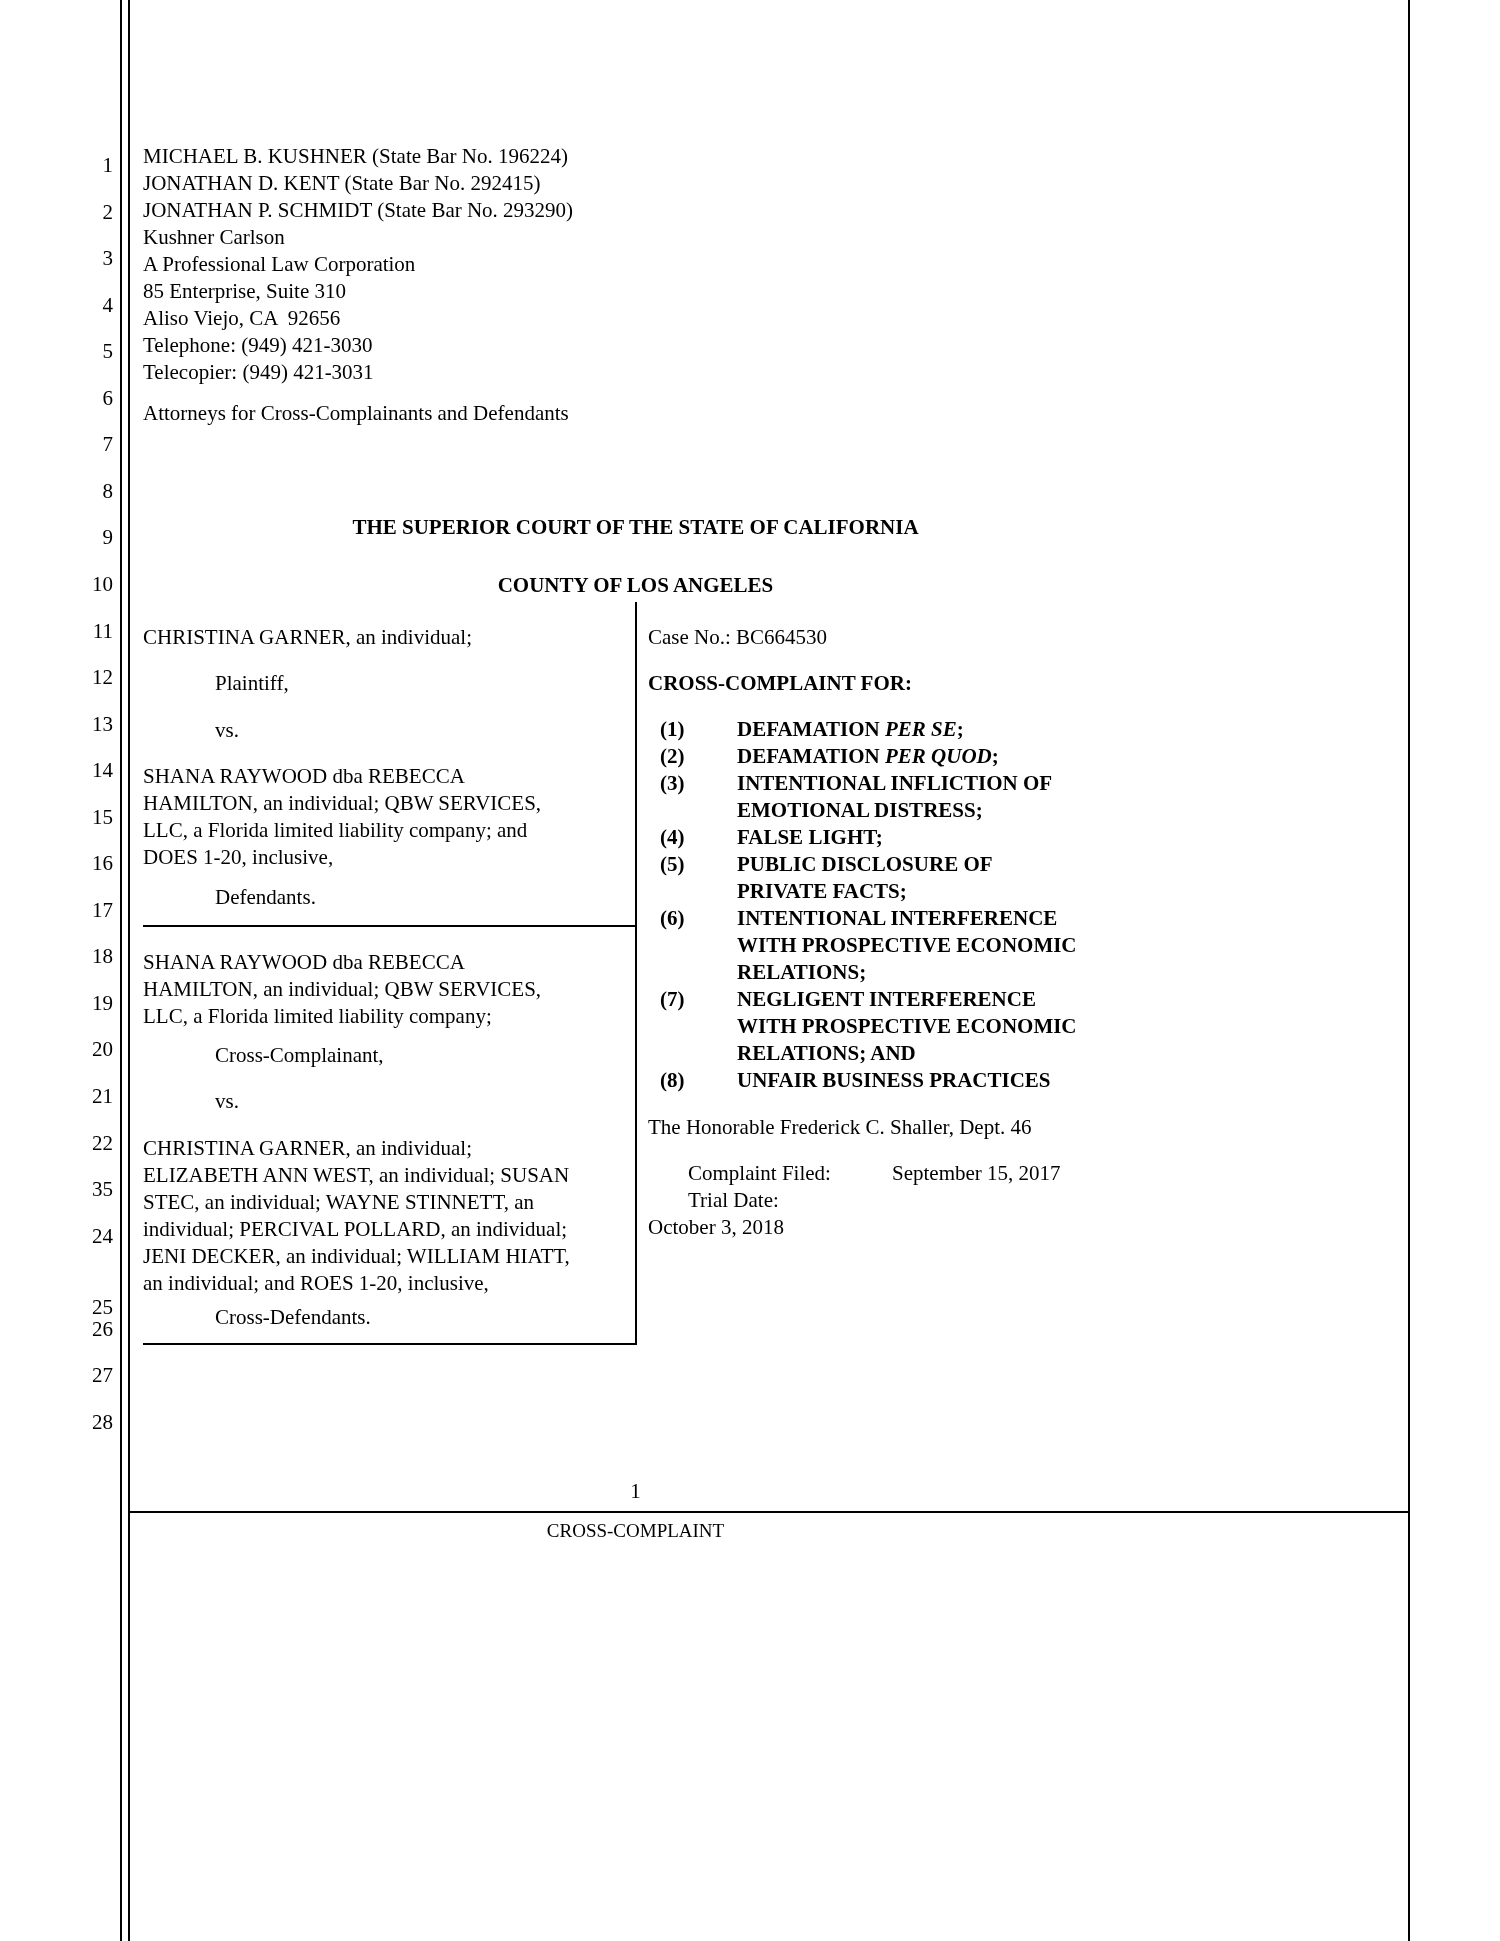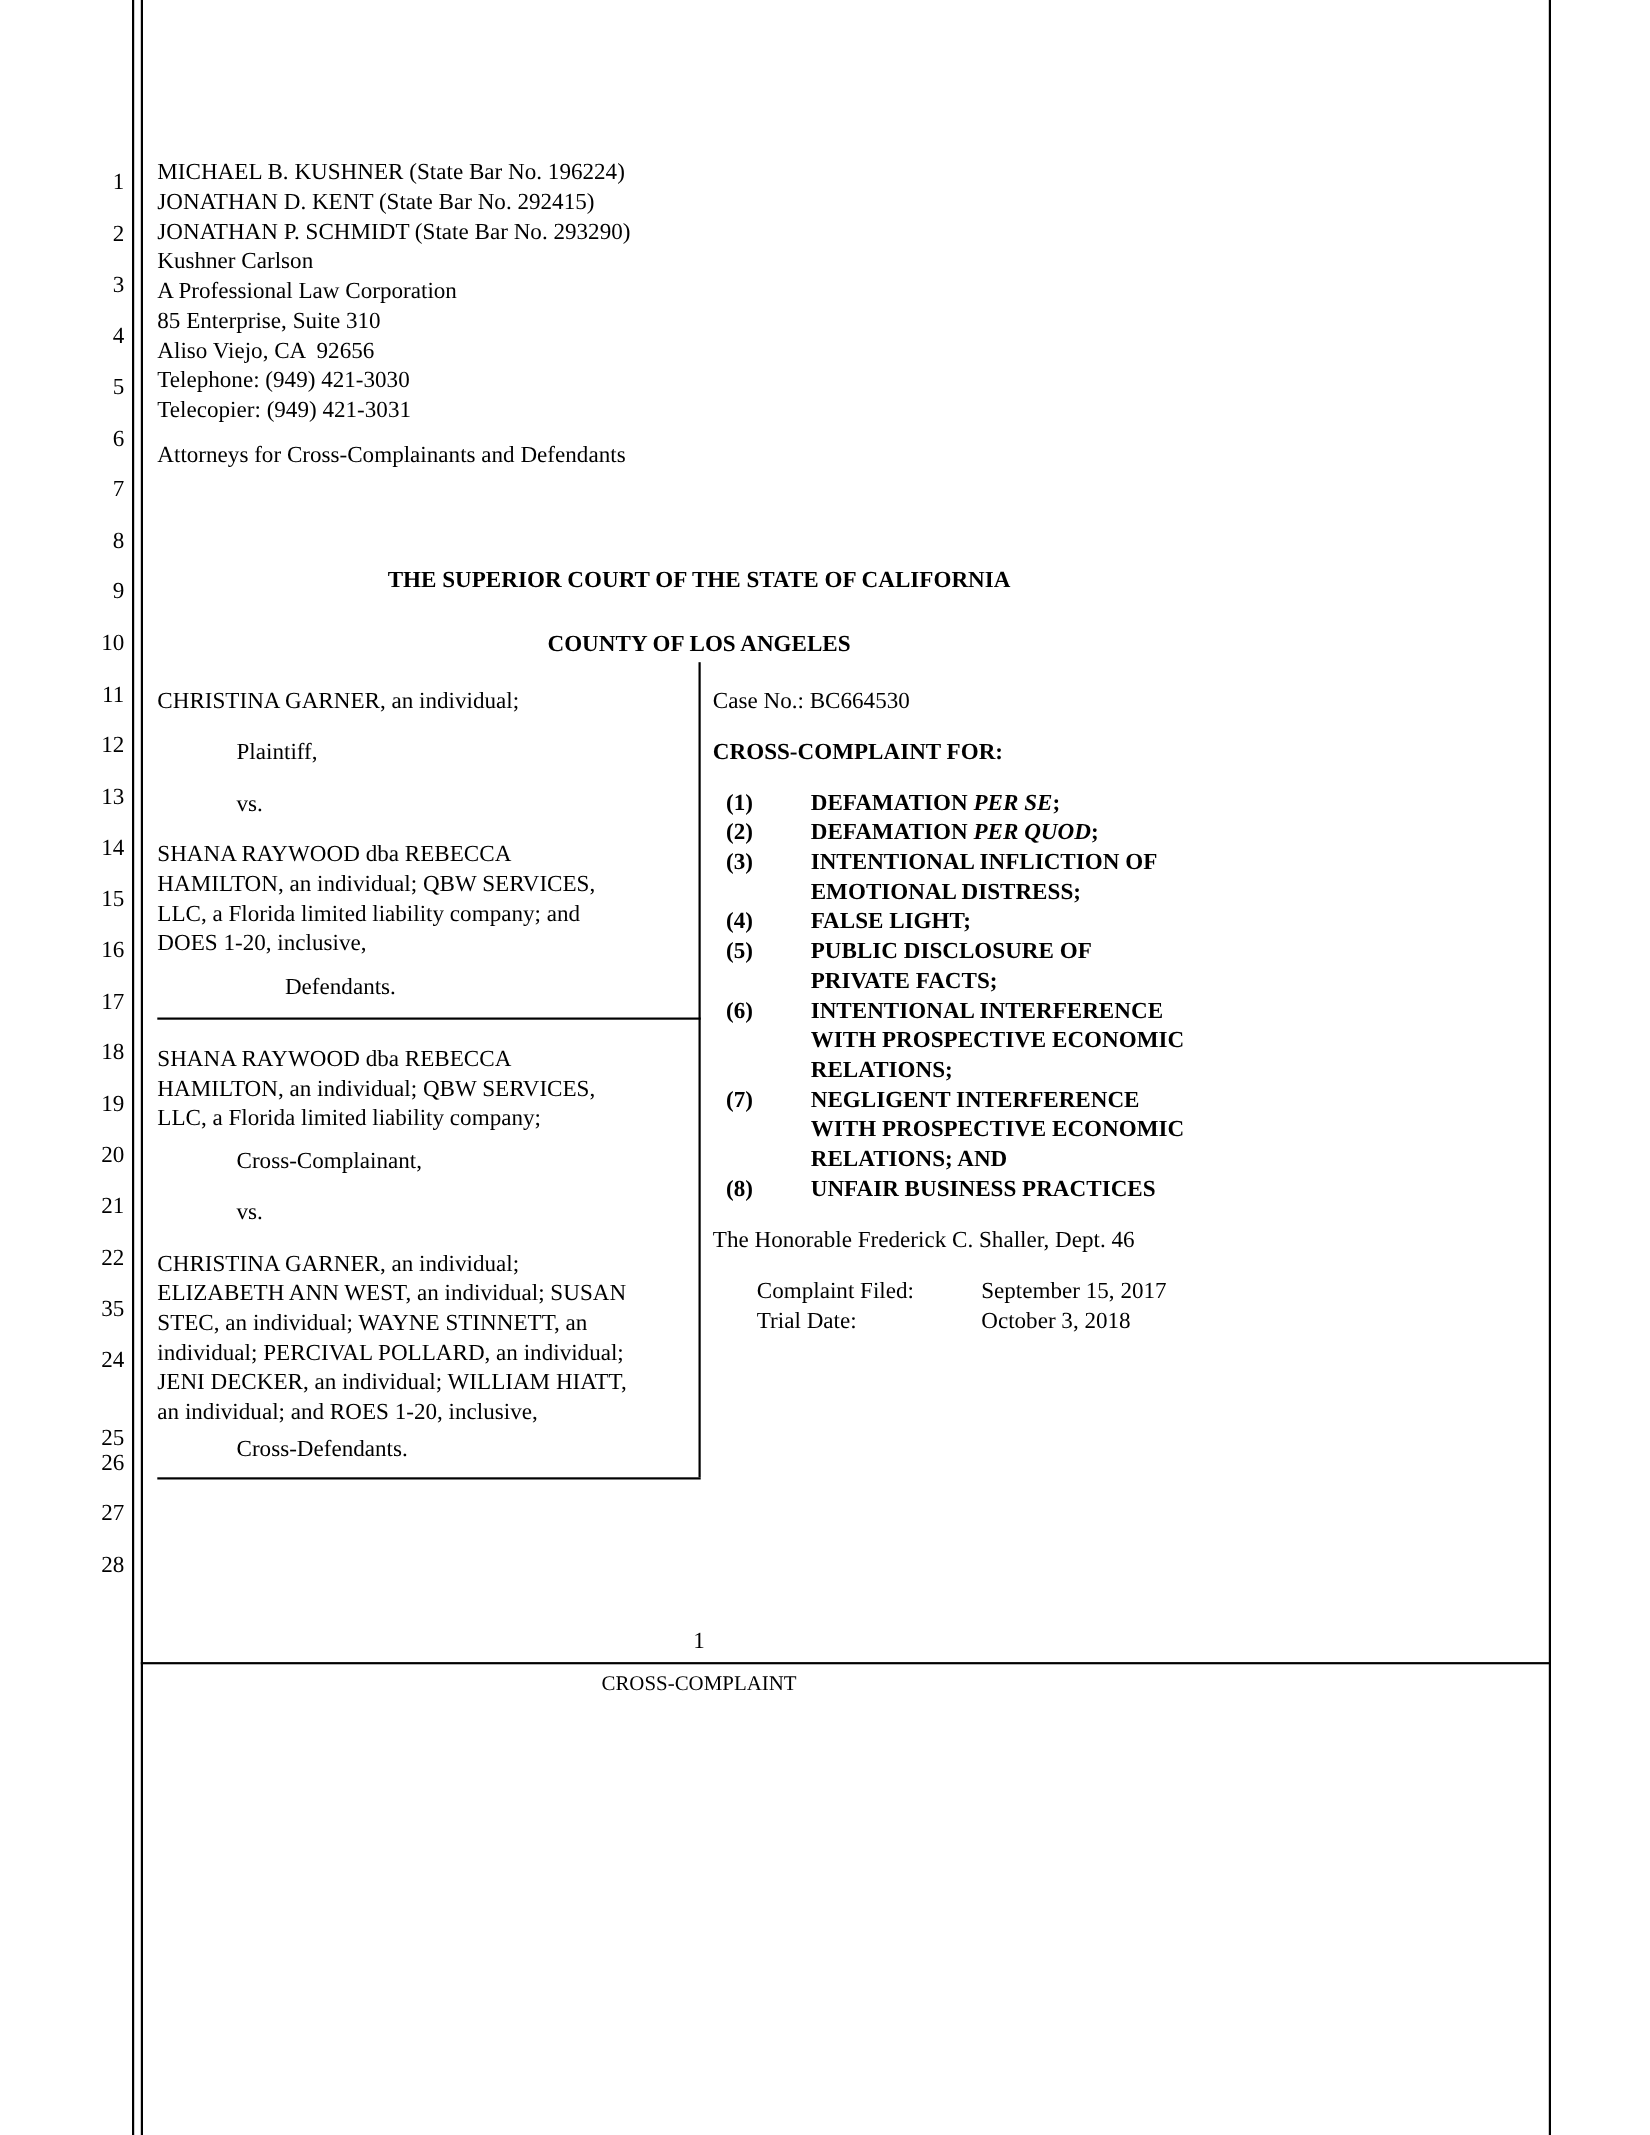--- a/index.html
+++ b/index.html
@@ -43,36 +43,36 @@
   #court-county { left: 143px; top: 572px; width: 985px; text-align: center; font-weight: bold; white-space: normal; }
   
   #caption-divider    { position: absolute; left: 635px; top: 602px; height: 741px; width: 0; border-left: 2px solid #000; }
   #caption-mid-rule   { position: absolute; left: 143px; top: 925px; width: 494px; height: 0; border-top: 2px solid #000; }
   #caption-bottom-rule{ position: absolute; left: 143px; top: 1343px; width: 494px; height: 0; border-top: 2px solid #000; }
   
   #party1-name     { left: 143px; top: 624px; }
   #party1-role     { left: 215px; top: 670px; }
   #vs1             { left: 215px; top: 717px; }
   #defendants-text { left: 143px; top: 763px; width: 505px; }
-  #defendants-role { left: 215px; top: 884px; margin-left: 44px; }
+  #defendants-role { left: 215px; top: 884px; }
   #cc-text         { left: 143px; top: 949px; width: 505px; }
   #cc-role         { left: 215px; top: 1042px; }
   #vs2             { left: 215px; top: 1088px; }
   #cd-text         { left: 143px; top: 1135px; width: 515px; }
   #cd-role         { left: 215px; top: 1304px; }
   
   #case-no   { left: 648px; top: 624px; }
   #cc-for    { left: 648px; top: 670px; font-weight: bold; }
   #causes    { position: absolute; left: 660px; top: 716px; }
   .cause-row { display: flex; font-size: 21px; line-height: 27px; font-weight: bold; }
   .cause-num { width: 77px; flex: none; }
   .cause-text{ width: 390px; white-space: pre-line; }
   #judge     { left: 648px; top: 1114px; }
   #filed-row { left: 648px; top: 1160px; display: flex; white-space: pre; }
-  #trial-row { left: 648px; top: 1187px; display: flex; white-space: pre; }
+  #trial-row { left: 648px; top: 1187px; display: flex; white-space: pre; flex-direction: column; }
   .case-label{ width: 204px; flex: none; margin-left: 40px; }
   
   #page-number { left: 143px; top: 1478px; width: 985px; text-align: center; white-space: normal; }
   #footer-rule { position: absolute; left: 128px; top: 1511px; width: 1282px; height: 0; border-top: 2px solid #000; }
   #footer-title{ left: 143px; top: 1517px; width: 985px; text-align: center; font-size: 19px; white-space: normal; }
 </style>
 </head>
 <body>
 
 <div class="page">

